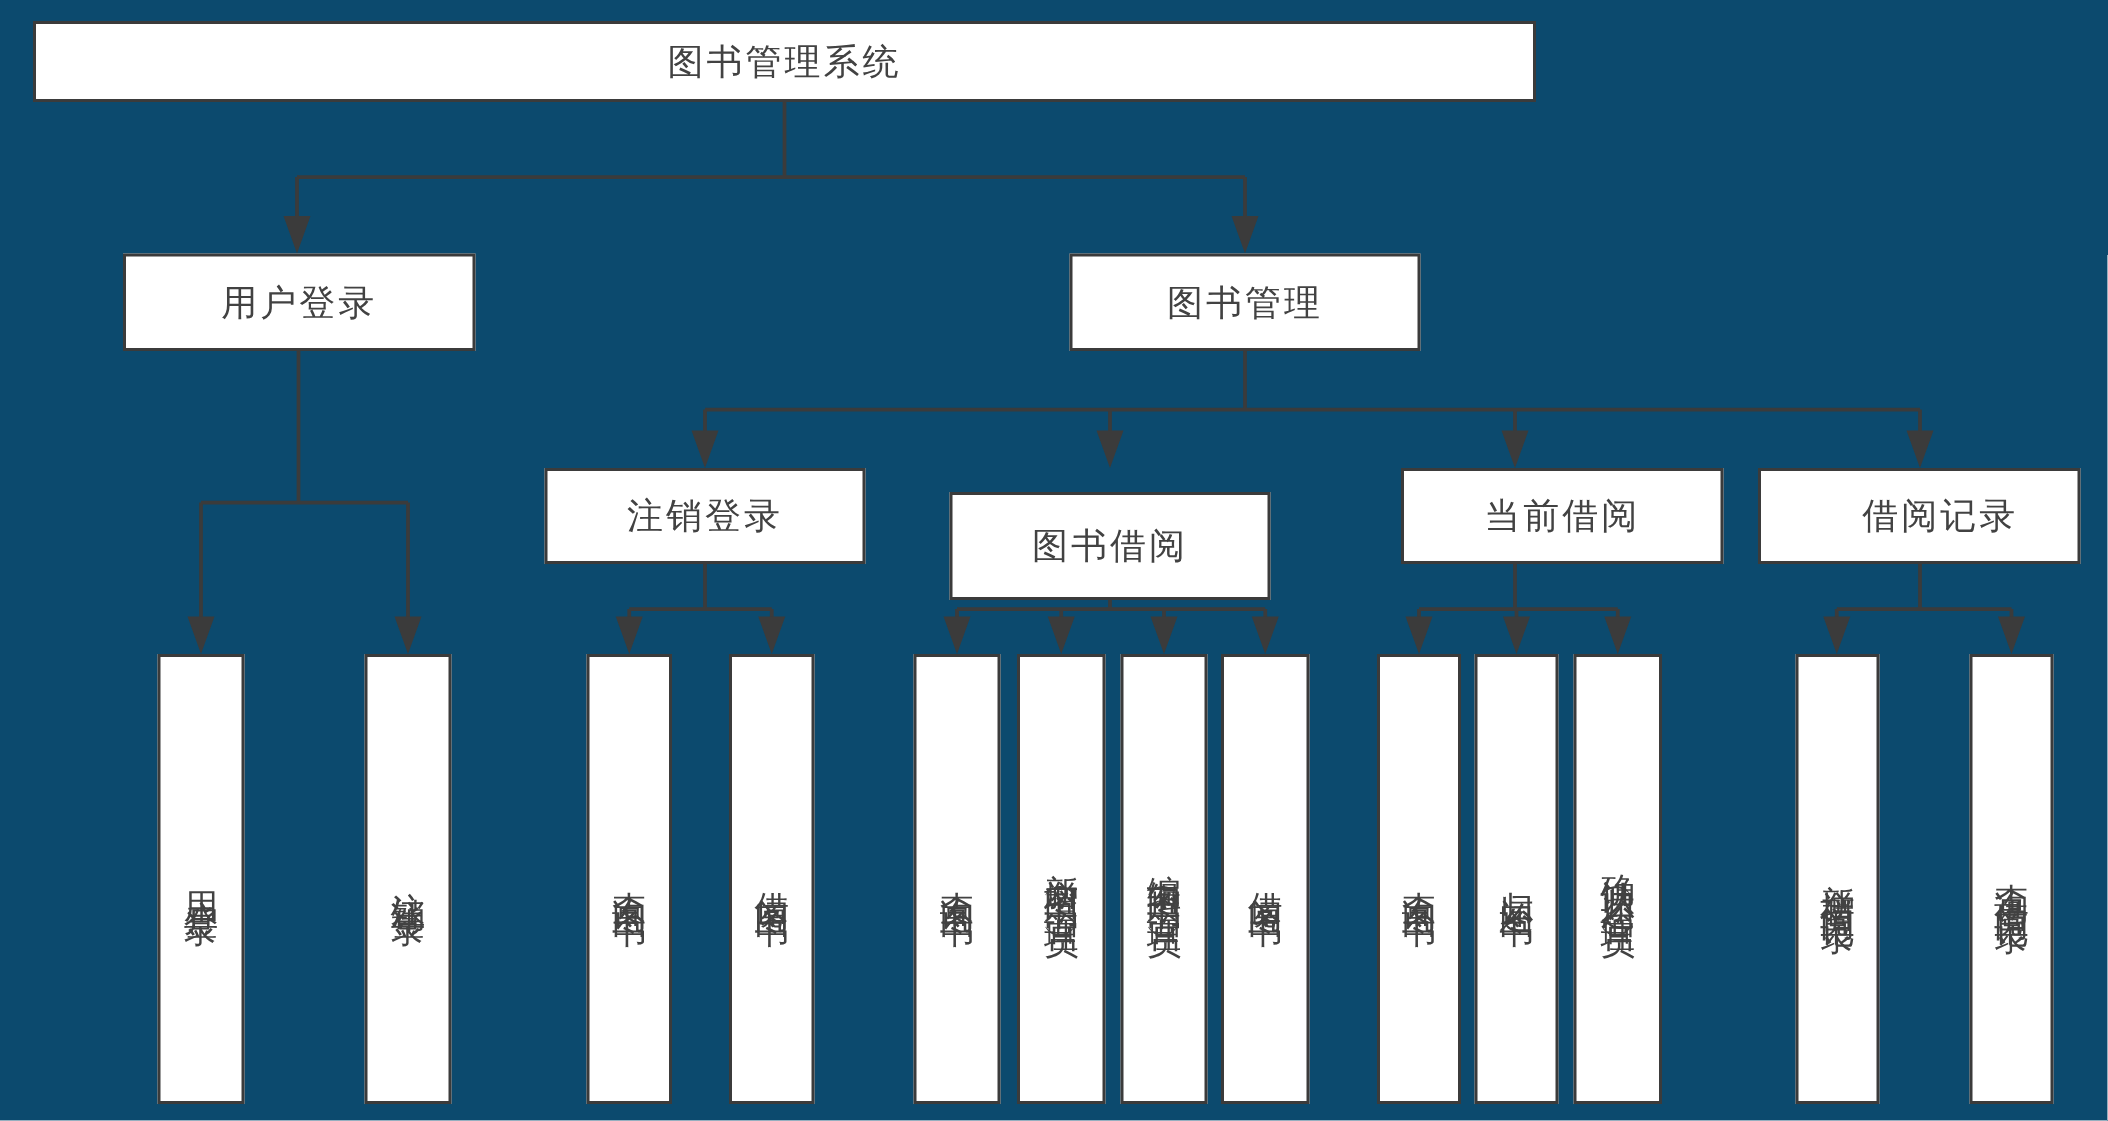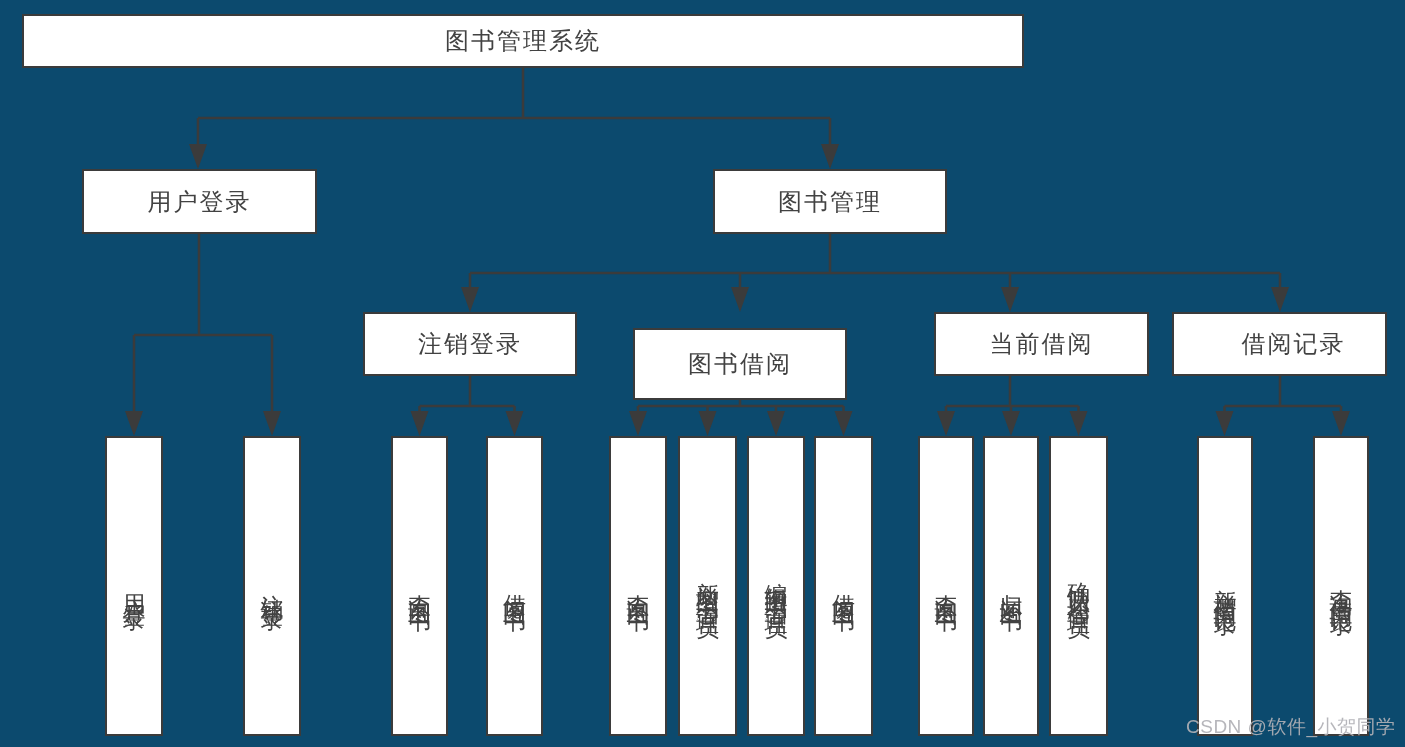--- a/index.html
+++ b/index.html
@@ -125,15 +125,14 @@
     <span>确认归还（管理员）</span>
   </div>
 
   <div class="vnode" style="left:1197px;top:436px;width:56px;height:300px;">
     <span>新增借阅记录</span>
   </div>
   <div class="vnode" style="left:1313px;top:436px;width:56px;height:300px;">
     <span>查询借阅记录</span>
   </div>
 
-  <div class="watermark">CSDN @软件_小贺同学</div>
 
 </div>
 
 </body></html>

